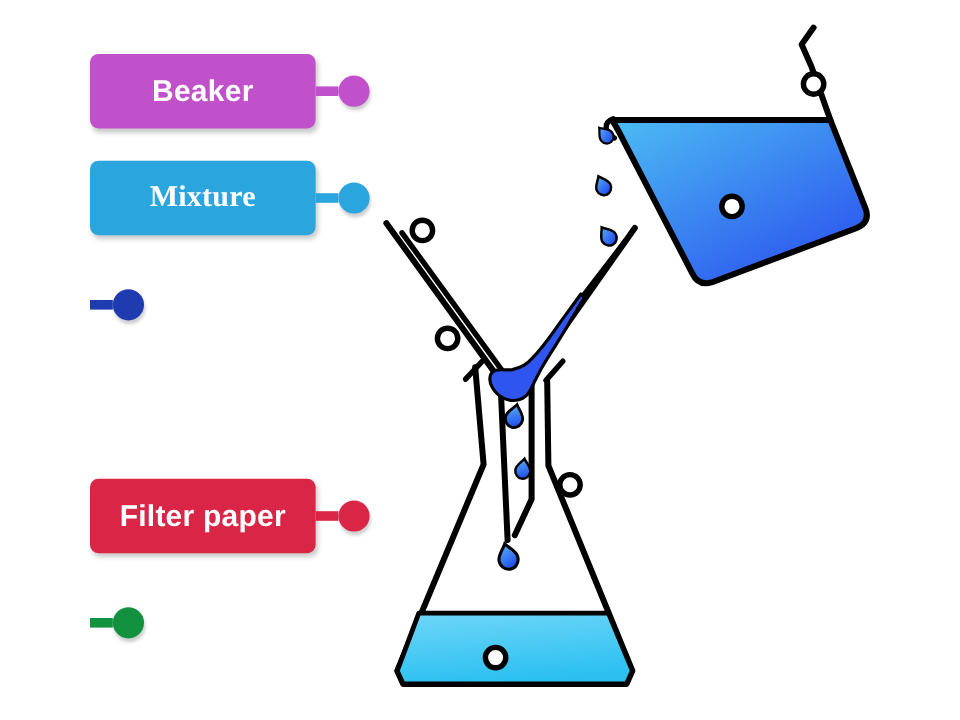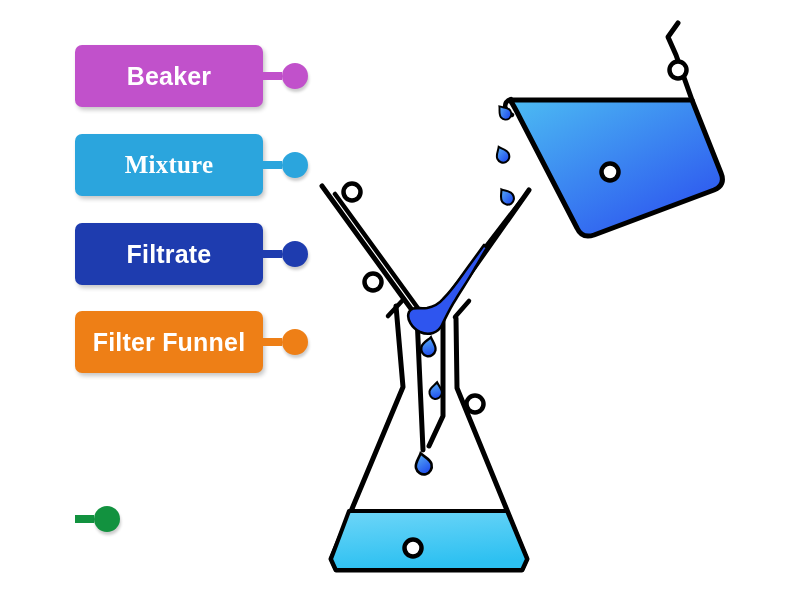--- a/index.html
+++ b/index.html
@@ -104,34 +104,31 @@
 
   <div class="label-row" style="top:134px">
     <div class="label-box" style="background-color: rgb(43, 165, 221); font-family: Liberation Serif, serif;">
       <span class="label-text">Mixture</span>
     </div>
     <div class="label-stub" style="background-color: rgb(43, 165, 221);"></div>
     <div class="label-pin" style="background-color: rgb(43, 165, 221);"></div>
   </div>
 
   <div class="label-row" style="top:223px">
-    <div class="label-box" style="background-color: rgb(30, 60, 175);">
-      <span class="label-text">Filtrate</span>
-    </div>
     <div class="label-stub" style="background-color: rgb(30, 60, 175);"></div>
     <div class="label-pin" style="background-color: rgb(30, 60, 175);"></div>
   </div>
 
-  <div class="label-row" style="top:311px">
-    <div class="label-box" style="background-color: rgb(238, 127, 22);">
-      <span class="label-text">Filter Funnel</span>
+
+  <div class="label-row" style="top:399px">
+    <div class="label-box" style="background-color: rgb(217, 38, 71);">
+      <span class="label-text">Filter paper</span>
     </div>
-    <div class="label-stub" style="background-color: rgb(238, 127, 22);"></div>
-    <div class="label-pin" style="background-color: rgb(238, 127, 22);"></div>
+    <div class="label-stub" style="background-color: rgb(217, 38, 71);"></div>
+    <div class="label-pin" style="background-color: rgb(217, 38, 71);"></div>
   </div>
-
 
   <div class="label-row" style="top:488px">
     <div class="label-stub" style="background-color: rgb(18, 146, 63);"></div>
     <div class="label-pin" style="background-color: rgb(18, 146, 63);"></div>
   </div>
 
 </div>
 
 </body></html>

